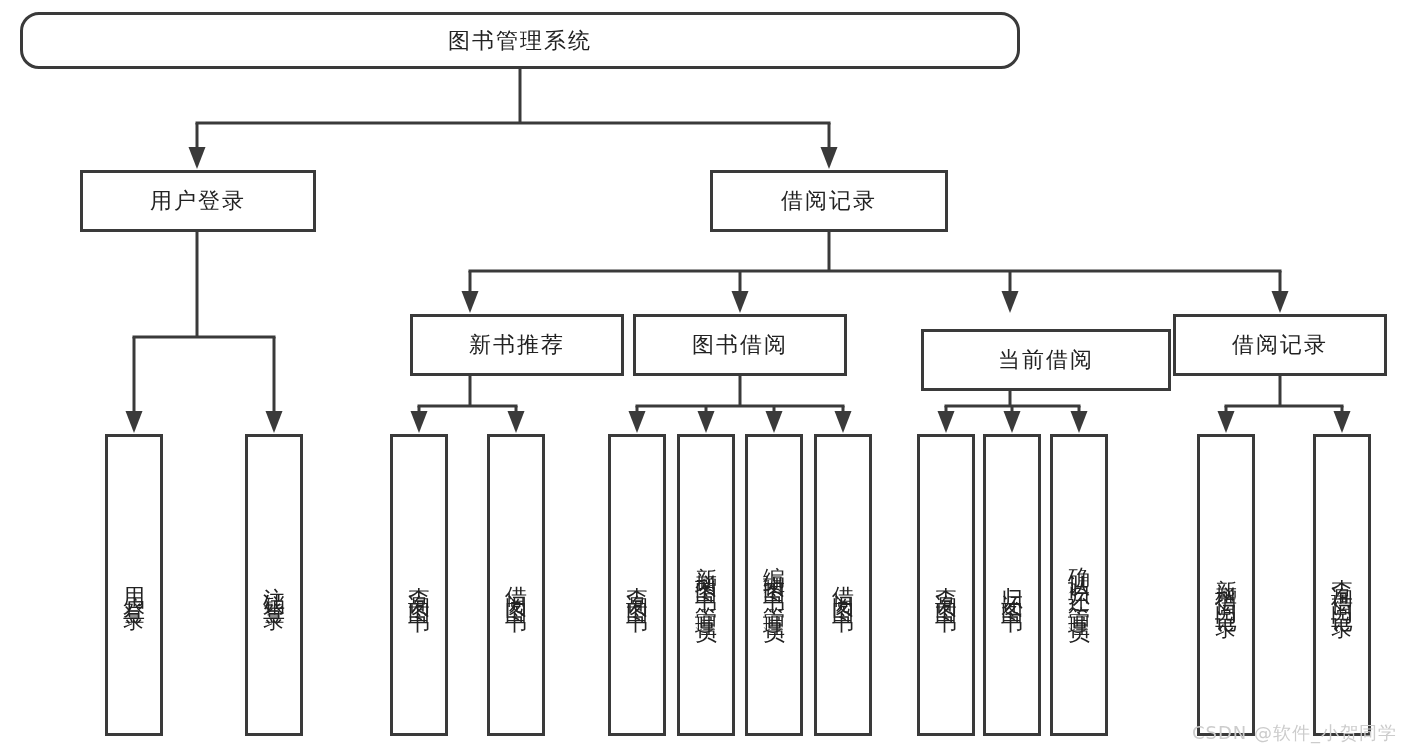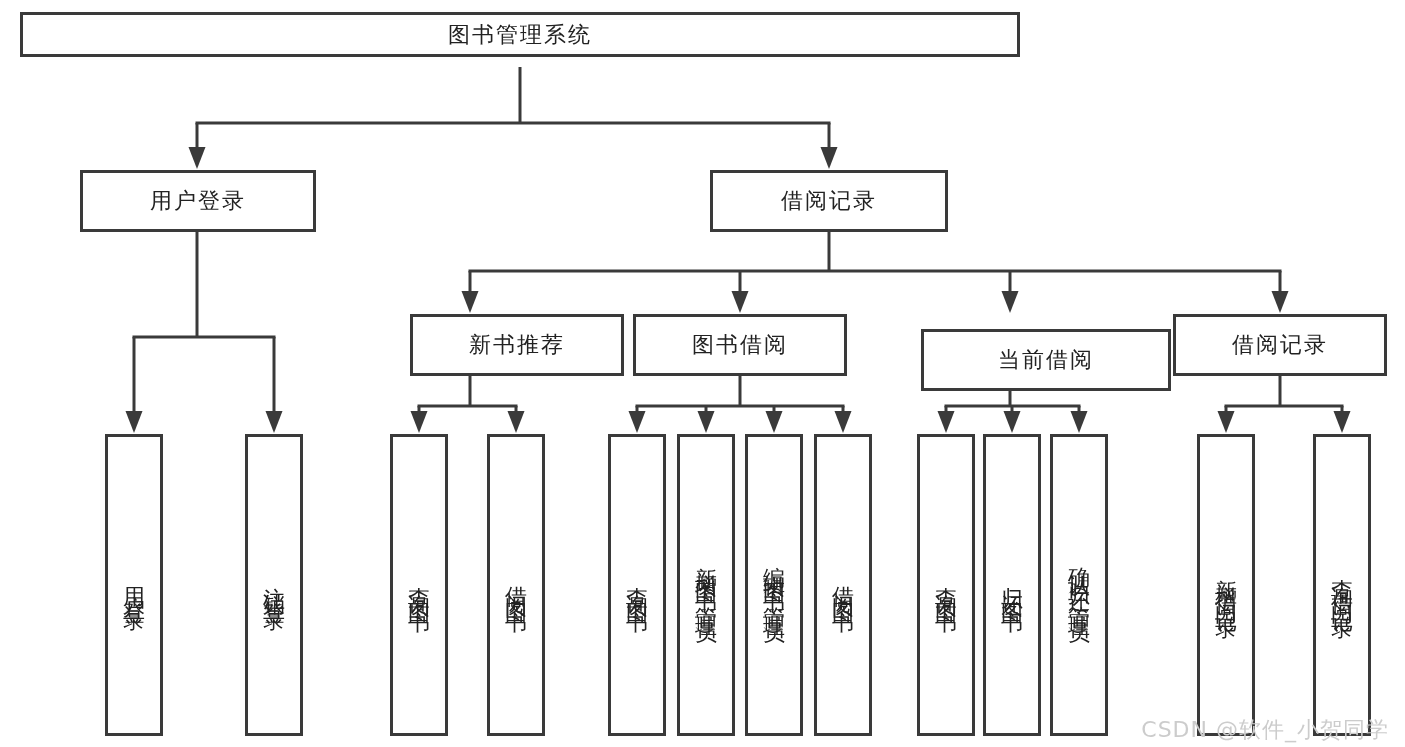--- a/index.html
+++ b/index.html
@@ -18,22 +18,22 @@
     border:3px solid var(--line);background:#ffffff;
     display:flex;align-items:center;justify-content:center;
     color:var(--ink);
   }
   .node{font-size:22px;letter-spacing:2px;white-space:nowrap;}
   .leaf span{
     writing-mode:vertical-rl;text-orientation:mixed;
     font-size:22px;letter-spacing:8px;line-height:1;display:block;
   }
   .watermark{
-    position:absolute;right:16px;bottom:2px;z-index:3;
-    font-size:22px;letter-spacing:1px;color:var(--wm);white-space:nowrap;margin-left:45px;
+    position:absolute;right:8px;bottom:2px;z-index:3;
+    font-size:18px;letter-spacing:1px;color:var(--wm);white-space:nowrap;margin-left:45px;
   }
 </style>
 </head>
 <body>
 
 <svg id="connectors" viewBox="0 0 1405 747" xmlns="http://www.w3.org/2000/svg">
     <line x1="520" y1="67" x2="520" y2="123"></line>
     <line x1="195.5" y1="123" x2="830.5" y2="123"></line>
     <line x1="197" y1="123" x2="197" y2="152"></line>
     <polygon points="188.5,147 205.5,147 197,169"></polygon>
@@ -80,21 +80,21 @@
     <line x1="1079" y1="406" x2="1079" y2="416"></line>
     <polygon points="1070.5,411 1087.5,411 1079,433"></polygon>
     <line x1="1280" y1="373" x2="1280" y2="406"></line>
     <line x1="1224.5" y1="406" x2="1343.5" y2="406"></line>
     <line x1="1226" y1="406" x2="1226" y2="416"></line>
     <polygon points="1217.5,411 1234.5,411 1226,433"></polygon>
     <line x1="1342" y1="406" x2="1342" y2="416"></line>
     <polygon points="1333.5,411 1350.5,411 1342,433"></polygon>
   </svg>
 
-<div class="node" style="left:20px;top:12px;width:1000px;height:45px;">图书管理系统</div>
+<div class="node" style="left:20px;top:12px;width:1000px;height:57px;border-radius:19px;">图书管理系统</div>
 
 <div class="node" style="left:80px;top:170px;width:236px;height:62px;">用户登录</div>
 <div class="node" style="left:710px;top:170px;width:238px;height:62px;">借阅记录</div>
 
 <div class="node" style="left:363px;top:314px;width:214px;height:62px;margin-left:47px;">新书推荐</div>
 <div class="node" style="left:633px;top:314px;width:214px;height:62px;">图书借阅</div>
 <div class="node" style="left:903px;top:329px;width:250px;height:62px;margin-left:18px;">当前借阅</div>
 <div class="node" style="left:1173px;top:314px;width:214px;height:62px;">借阅记录</div>
 
 <div class="leaf" style="left:105px;top:434px;width:58px;height:302px;">

